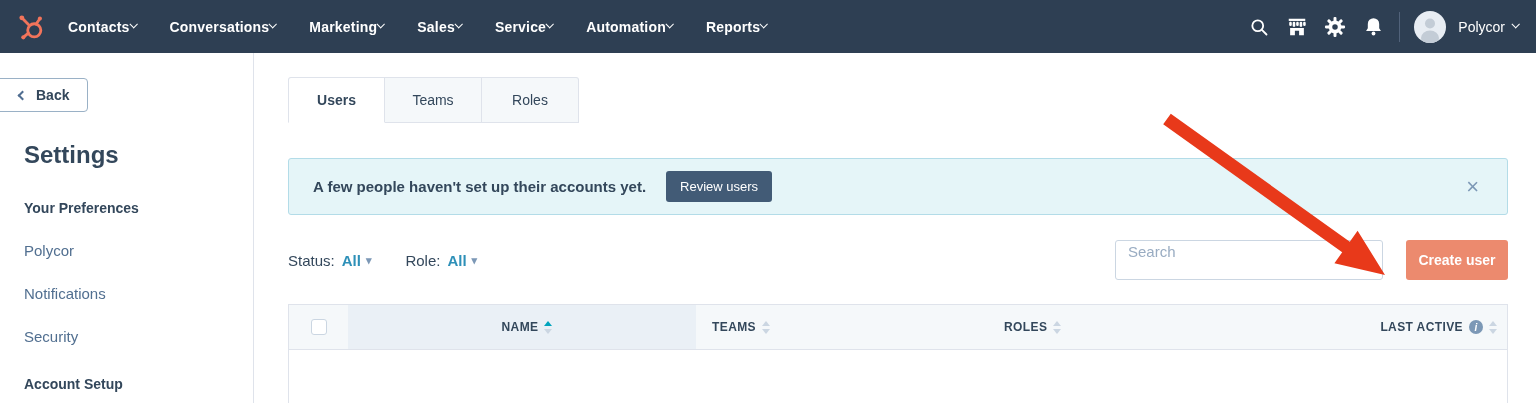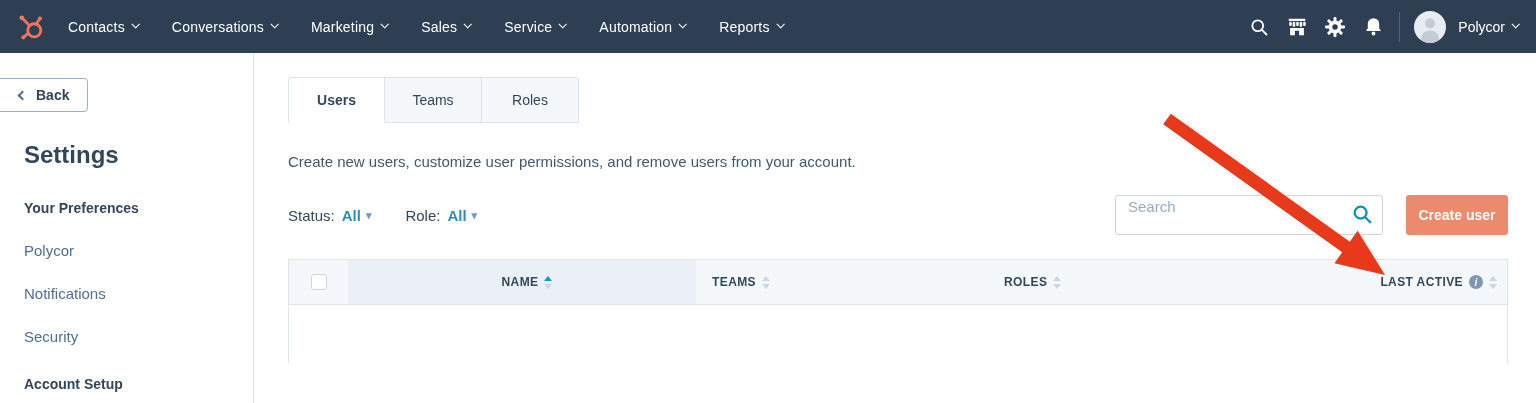--- a/index.html
+++ b/index.html
@@ -4,21 +4,21 @@
 <style>
   * { margin:0; padding:0; box-sizing:border-box; }
   html,body { width:1536px; height:403px; overflow:hidden; background:#fff;
     font-family:"Liberation Sans", sans-serif; color:#33475b; }
   .page { position:relative; width:1536px; height:403px; }
 
   
   .topnav { height:53px; background:#2e3f53; display:flex; align-items:center; padding:0 18px 0 14px; }
   .logo { width:34px; height:34px; display:flex; align-items:center; justify-content:center; margin-right:20px; cursor:pointer; }
   .nav-items { display:flex; align-items:center; gap:34px; }
-  .nav-item { display:flex; align-items:center; gap:7px; color:#fff; font-size:14px; font-weight:400; letter-spacing:.2px; cursor:pointer; }
+  .nav-item { display:flex; align-items:center; color:#fff; font-size:14px; font-weight:700; letter-spacing:.2px; cursor:pointer; }
   .chev { width:6px; height:6px; border-right:1.5px solid #fff; border-bottom:1.5px solid #fff;
           transform:rotate(45deg) translateY(-1px); display:inline-block; margin-top:-3px; }
   .nav-right { margin-left:auto; display:flex; align-items:center; gap:14px; }
   .nav-icon { width:24px; height:24px; display:flex; align-items:center; justify-content:center; cursor:pointer; }
   .nav-divider { width:1px; height:30px; background:#51627a; }
   .account { display:flex; align-items:center; gap:12px; cursor:pointer; }
   .avatar { width:32px; height:32px; border-radius:50%; background:#e8edf3; overflow:hidden; display:flex; align-items:flex-end; justify-content:center; }
   .account-name { color:#fff; font-size:14px; display:flex; align-items:center; gap:7px; }
 
   
@@ -209,22 +209,26 @@
       <div class="section-label">Account Setup</div>
     </div>
 
     <div class="main">
       <div class="tabs">
         <div class="tab active">Users</div>
         <div class="tab">Teams</div>
         <div class="tab">Roles</div>
       </div>
 
-
-      <div class="description">Create new users, customize user permissions, and remove users from your account.</div>
+      <div class="banner">
+        <span class="banner-msg">A few people haven't set up their accounts yet.</span>
+        <button class="banner-btn">Review users</button>
+        <span class="banner-close">×</span>
+      </div>
+
 
       <div class="controls">
         <div class="filter">
           <span>Status:</span>
           <span class="filter-value">
             <span>All</span>
             <span class="caret">▾</span>
           </span>
         </div>
         <div class="filter">

